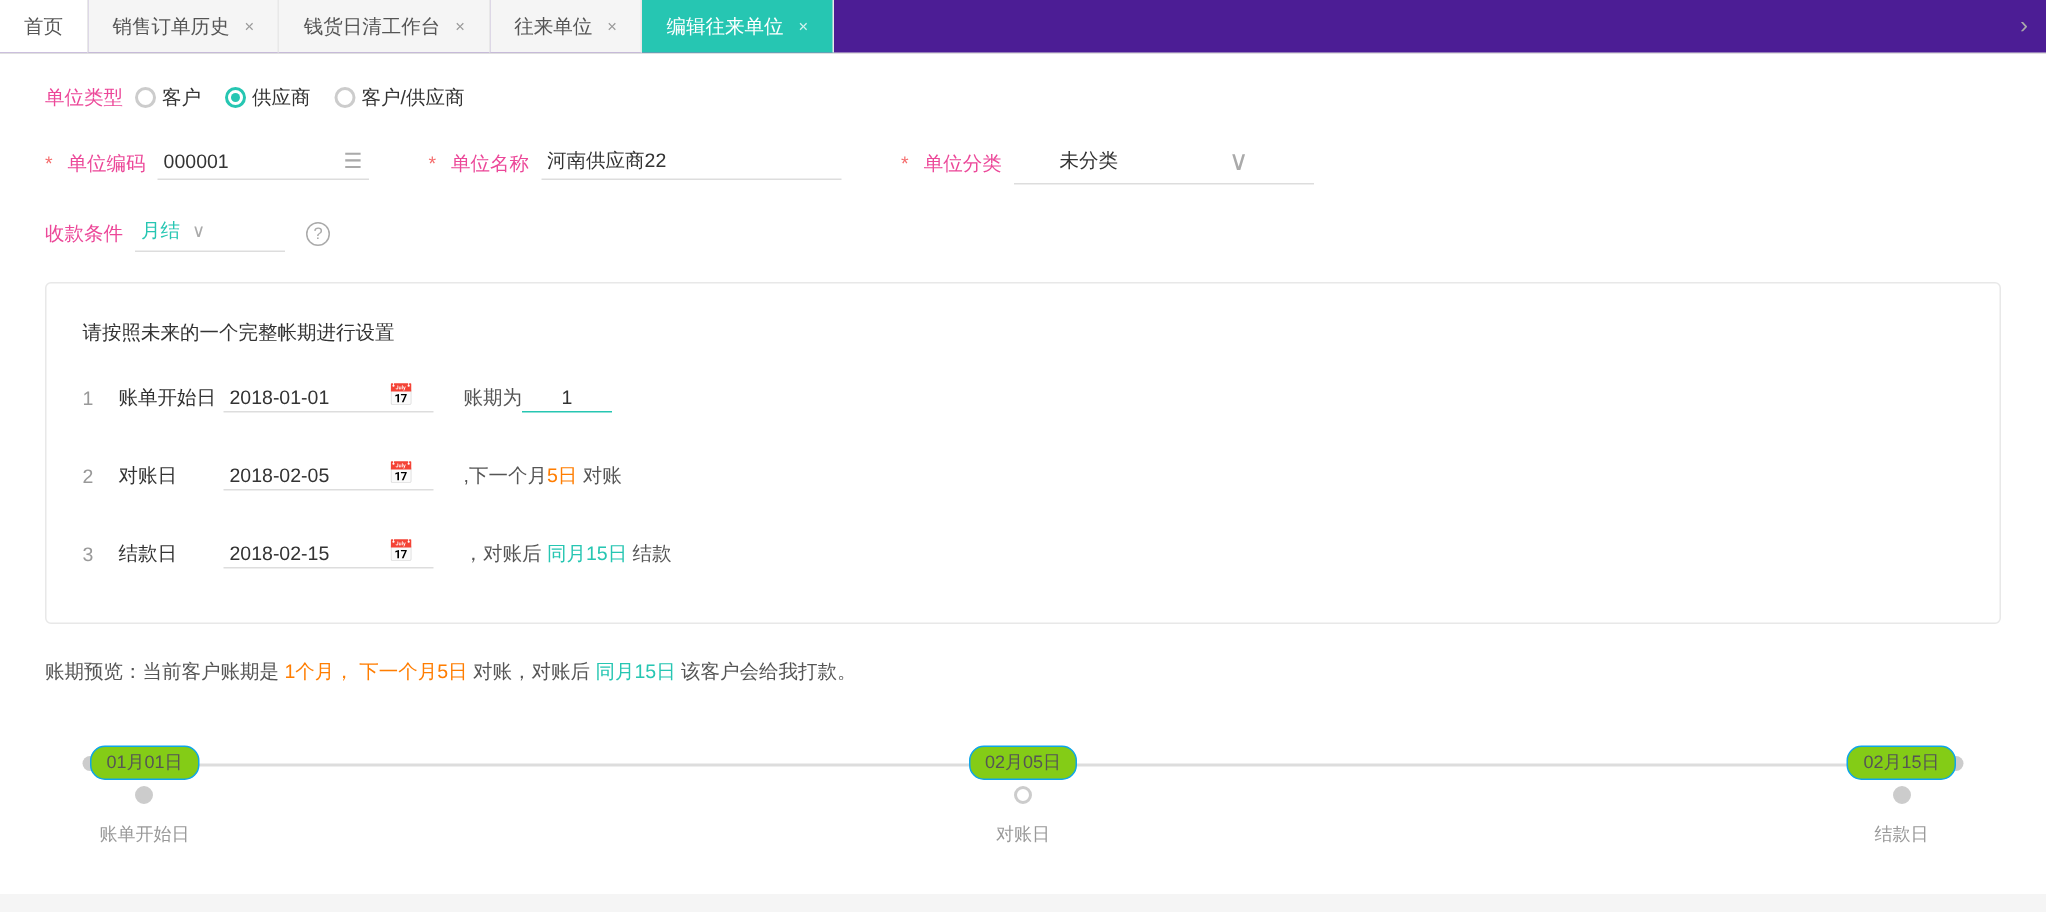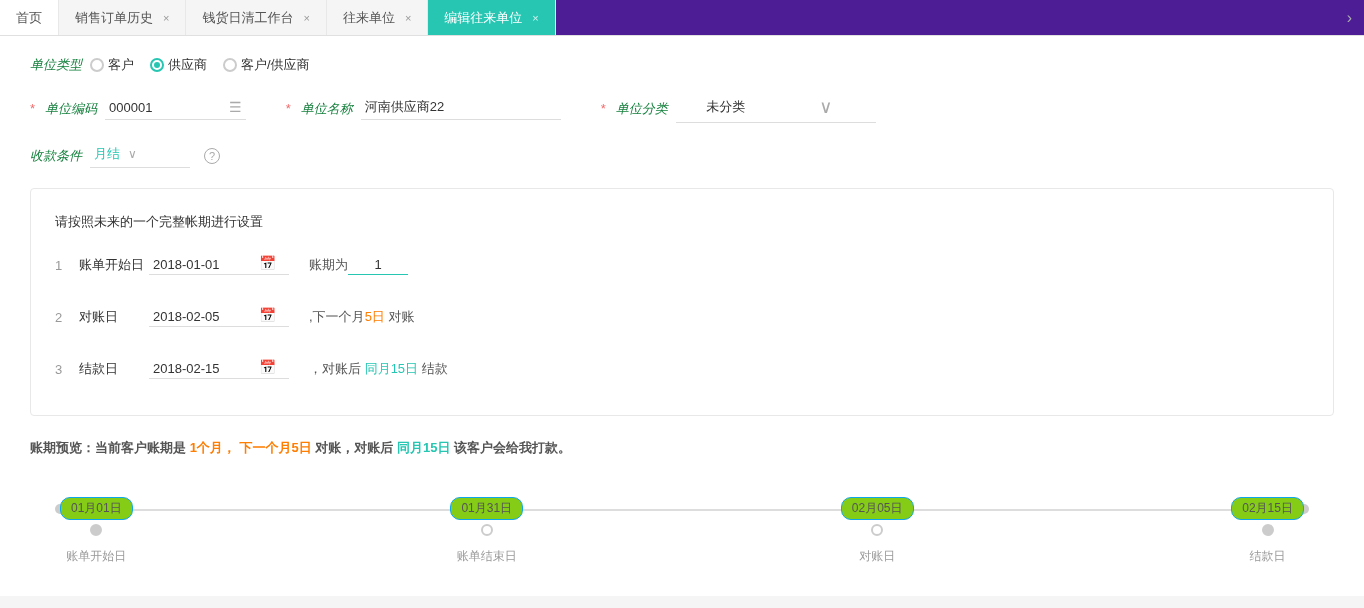--- a/index.html
+++ b/index.html
@@ -68,23 +68,22 @@
       margin-bottom: 20px;
       gap: 0;
     }
     .form-group {
       display: flex;
       align-items: center;
       margin-right: 40px;
       gap: 8px;
     }
     .form-label {
-      color: #15803d;
+      color: #ec4899;
       white-space: nowrap;
-      font-style: italic;
     }
     .required-star {
       color: #f56c6c;
       margin-right: 2px;
     }
     .input-with-icon {
       display: flex;
       align-items: center;
       border-bottom: 1px solid #ddd;
       padding-bottom: 2px;
@@ -233,21 +232,20 @@
       padding: 2px 4px;
       background: transparent;
     }
 
     
     .preview-text {
       font-size: 13px;
       color: #555;
       margin-top: 23px;
       margin-bottom: 24px;
-      font-weight: bold;
     }
 
     
     .timeline-wrap {
       position: relative;
       margin: 0 30px;
       padding-top: 16px;
     }
     .timeline-line {
       position: absolute;
@@ -471,25 +469,20 @@
     <div class="timeline-left-dot"></div>
     <div class="timeline-right-dot"></div>
     <div class="timeline-dots">
 
       <div class="timeline-node">
         <div class="timeline-badge">01月01日</div>
         <div class="timeline-dot start"></div>
         <div class="timeline-node-label">账单开始日</div>
       </div>
 
-      <div class="timeline-node">
-        <div class="timeline-badge">01月31日</div>
-        <div class="timeline-dot"></div>
-        <div class="timeline-node-label">账单结束日</div>
-      </div>
 
       <div class="timeline-node">
         <div class="timeline-badge">02月05日</div>
         <div class="timeline-dot"></div>
         <div class="timeline-node-label">对账日</div>
       </div>
 
       <div class="timeline-node">
         <div class="timeline-badge">02月15日</div>
         <div class="timeline-dot end"></div>

